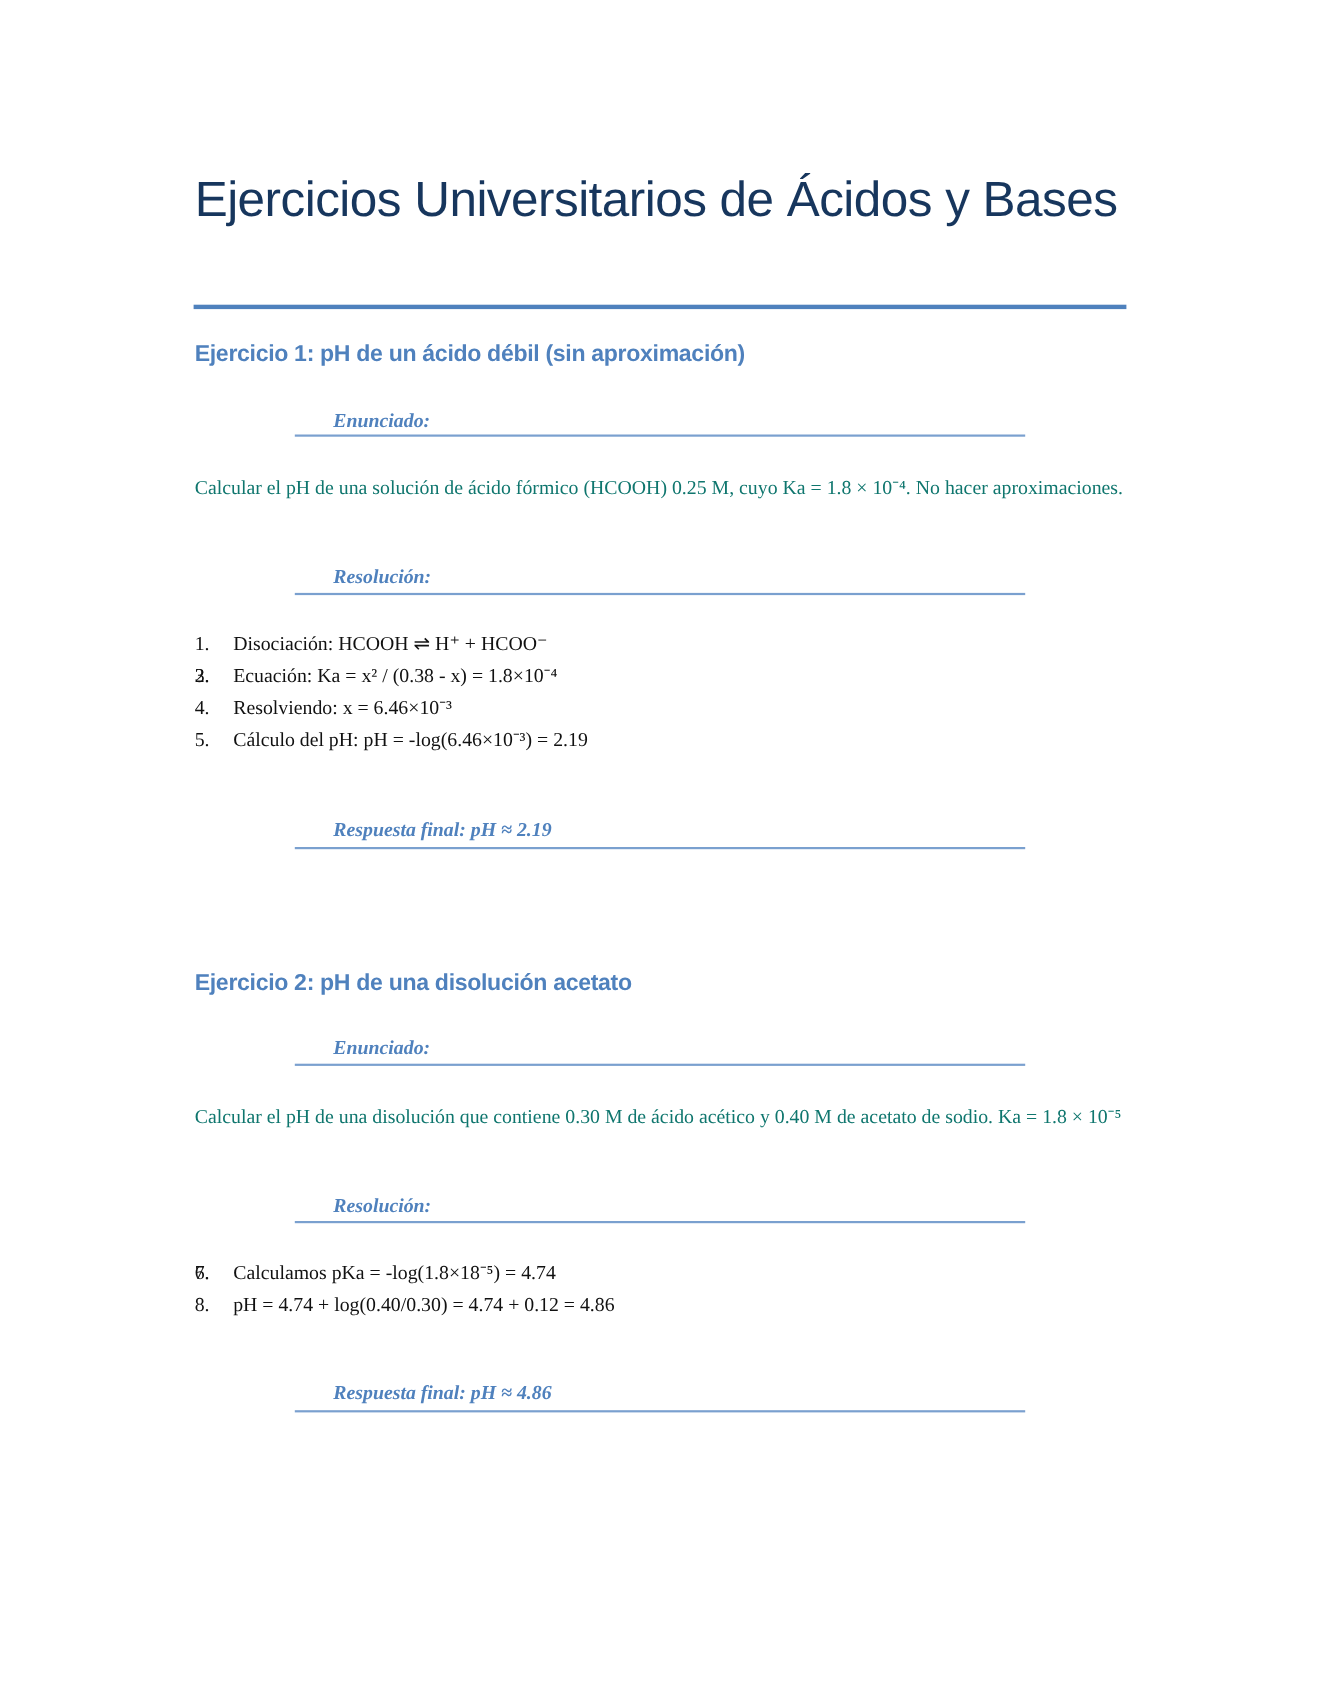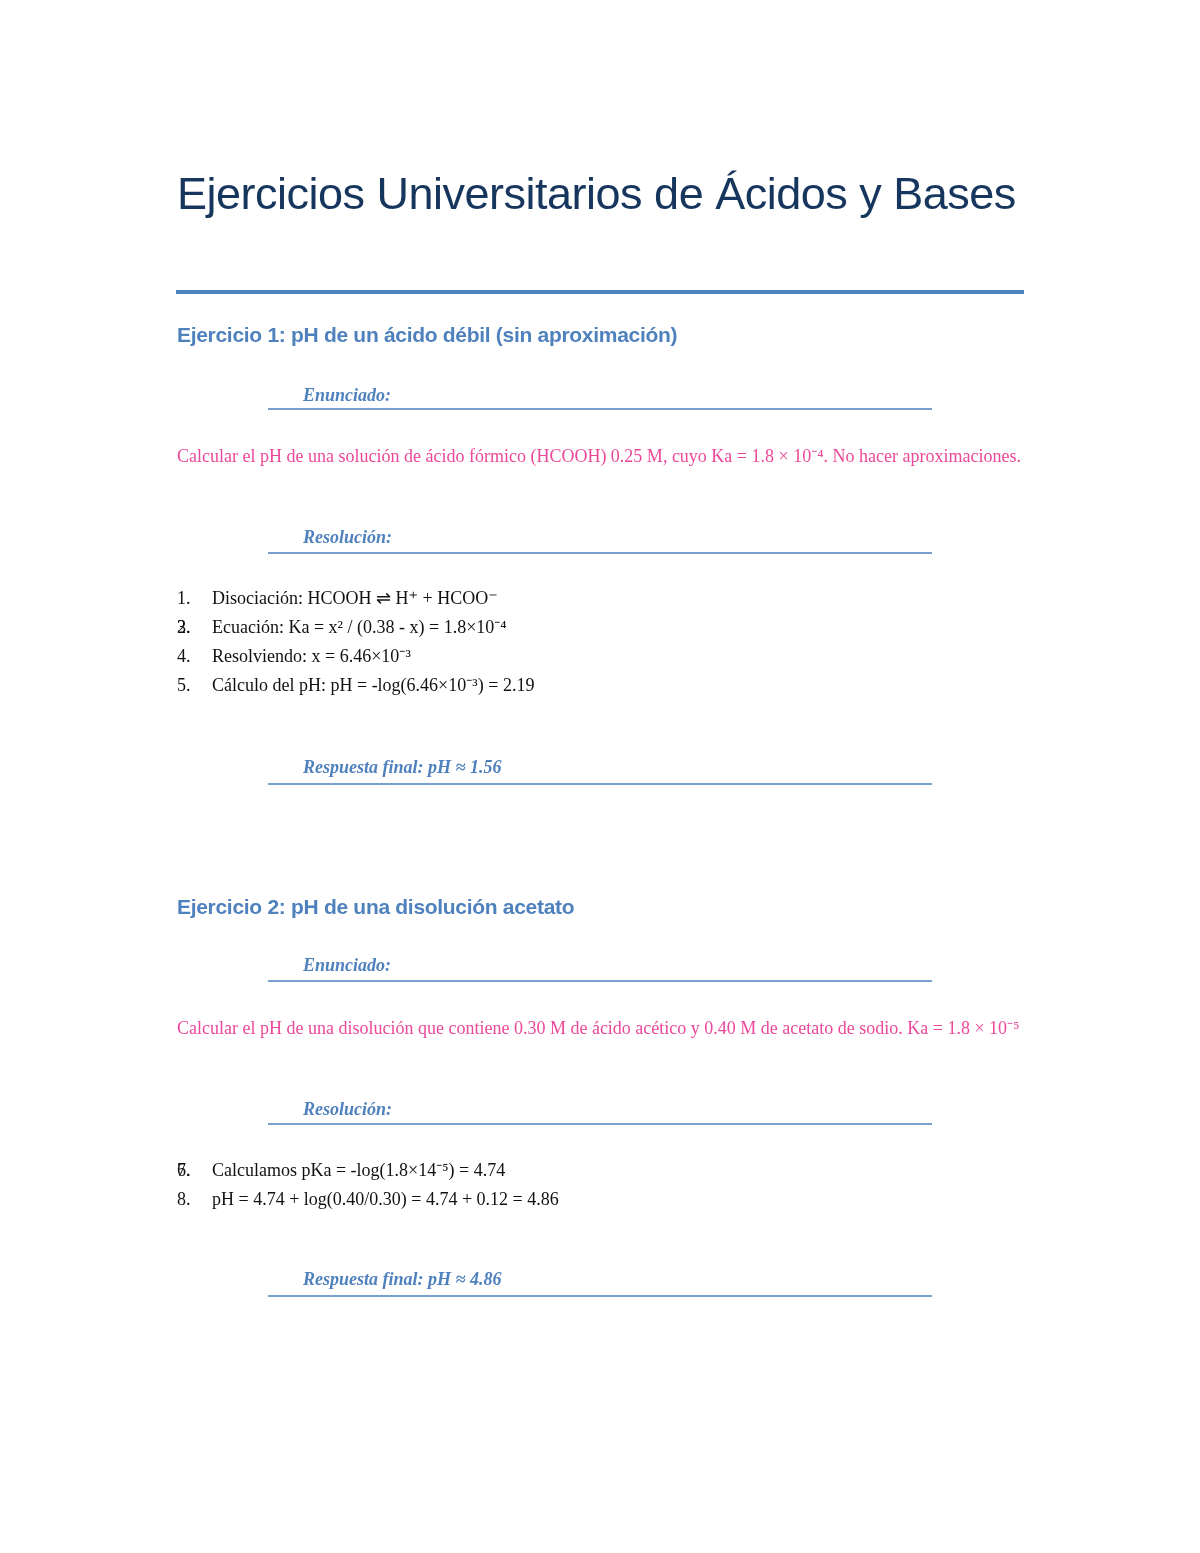--- a/index.html
+++ b/index.html
@@ -10,21 +10,21 @@
     body {
       width: 1200px;
       height: 1553px;
       position: relative;
       overflow: hidden;
       font-family: "Liberation Serif", serif;
       color: #111111;
     }
     .page {
       position: absolute;
-      left: 0; top: 17px;
+      left: 0; top: 4px;
       width: 1200px;
       height: 1532px;
     }
     .title {
       position: absolute;
       left: 177px;
       top: 146px;
       width: 850px;
       font-family: "Liberation Sans", sans-serif;
       font-size: 45px;
@@ -69,21 +69,21 @@
       height: 2px;
       background: #7aa0cf;
     }
     .para {
       position: absolute;
       left: 177px;
       width: 850px;
       font-size: 18px;
       line-height: 29px;
       margin: 0;
-      color: #ec4899;
+      color: #0f766e;
     }
     .steps {
       position: absolute;
       left: 177px;
       margin: 0;
       padding: 0;
       list-style: none;
       font-size: 18px;
       line-height: 29px;
     }
@@ -118,38 +118,38 @@
     <div class="sub-rule" style="top:535px;"></div>
 
     <ol class="steps" style="top:567px;">
       <li><span class="num">1.</span><span>Disociación: HCOOH ⇌ H⁺ + HCOO⁻</span></li>
       <li><span class="num">2.</span></li>
       <li><span class="num">3.</span><span>Ecuación: Ka = x² / (0.38 - x) = 1.8×10⁻⁴</span></li>
       <li><span class="num">4.</span><span>Resolviendo: x = 6.46×10⁻³</span></li>
       <li><span class="num">5.</span><span>Cálculo del pH: pH = -log(6.46×10⁻³) = 2.19</span></li>
     </ol>
 
-    <p class="sub" style="top:736px;">Respuesta final: pH ≈ 1.56</p>
+    <p class="sub" style="top:736px;">Respuesta final: pH ≈ 2.19</p>
     <div class="sub-rule" style="top:766px;"></div>
   </section>
 
   <section>
     <h2 class="h2" style="top:878px;">Ejercicio 2: pH de una disolución acetato</h2>
 
     <p class="sub" style="top:934px;">Enunciado:</p>
     <div class="sub-rule" style="top:963px;"></div>
 
     <p class="para" style="top:997px;font-family:Liberation Serif, serif;">Calcular el pH de una disolución que contiene 0.30 M de ácido acético y 0.40 M de acetato de sodio. Ka = 1.8 × 10⁻⁵</p>
 
     <p class="sub" style="top:1078px;">Resolución:</p>
     <div class="sub-rule" style="top:1106px;"></div>
 
     <ol class="steps" style="top:1139px;">
       <li><span class="num">6.</span></li>
-      <li><span class="num">7.</span><span>Calculamos pKa = -log(1.8×14⁻⁵) = 4.74</span></li>
+      <li><span class="num">7.</span><span>Calculamos pKa = -log(1.8×18⁻⁵) = 4.74</span></li>
       <li><span class="num">8.</span><span>pH = 4.74 + log(0.40/0.30) = 4.74 + 0.12 = 4.86</span></li>
     </ol>
 
     <p class="sub" style="top:1248px;">Respuesta final: pH ≈ 4.86</p>
     <div class="sub-rule" style="top:1278px;"></div>
   </section>
 
 </div>
 
 </body></html>

